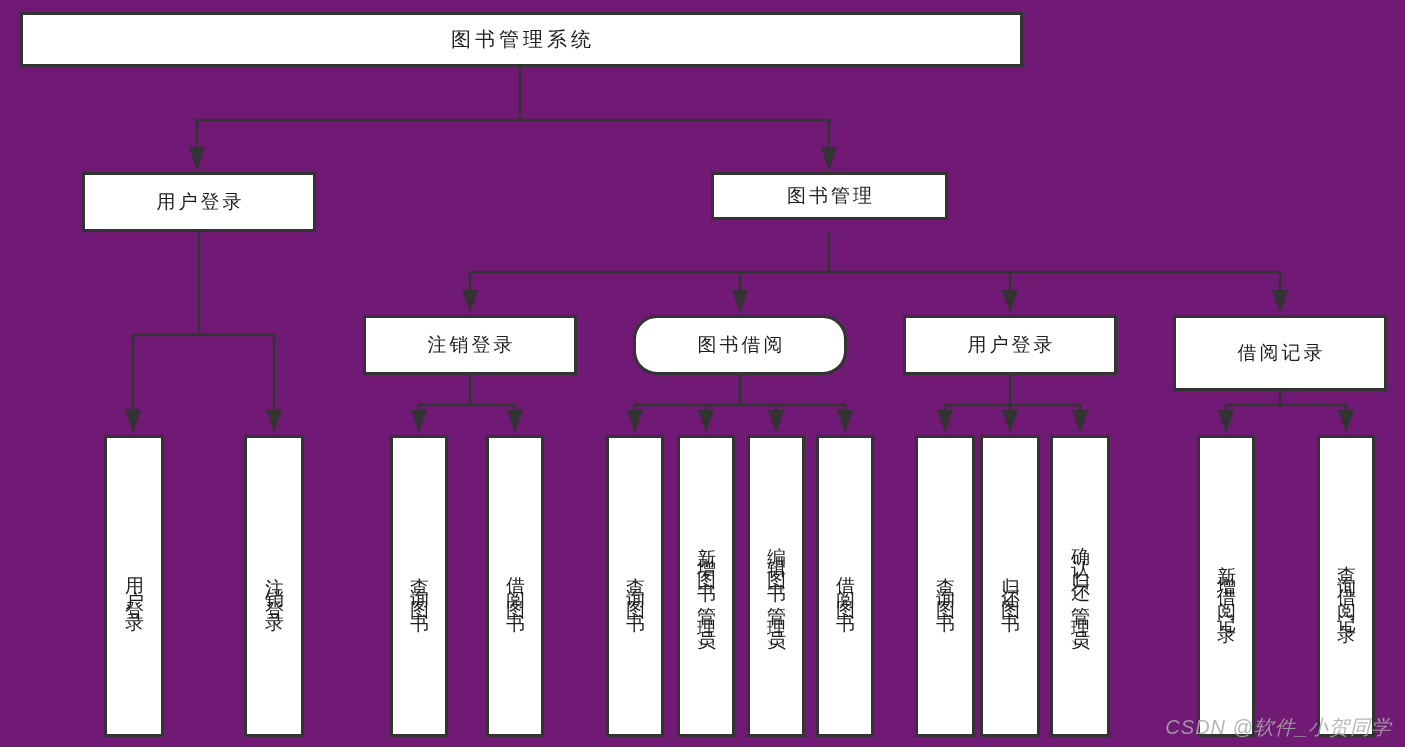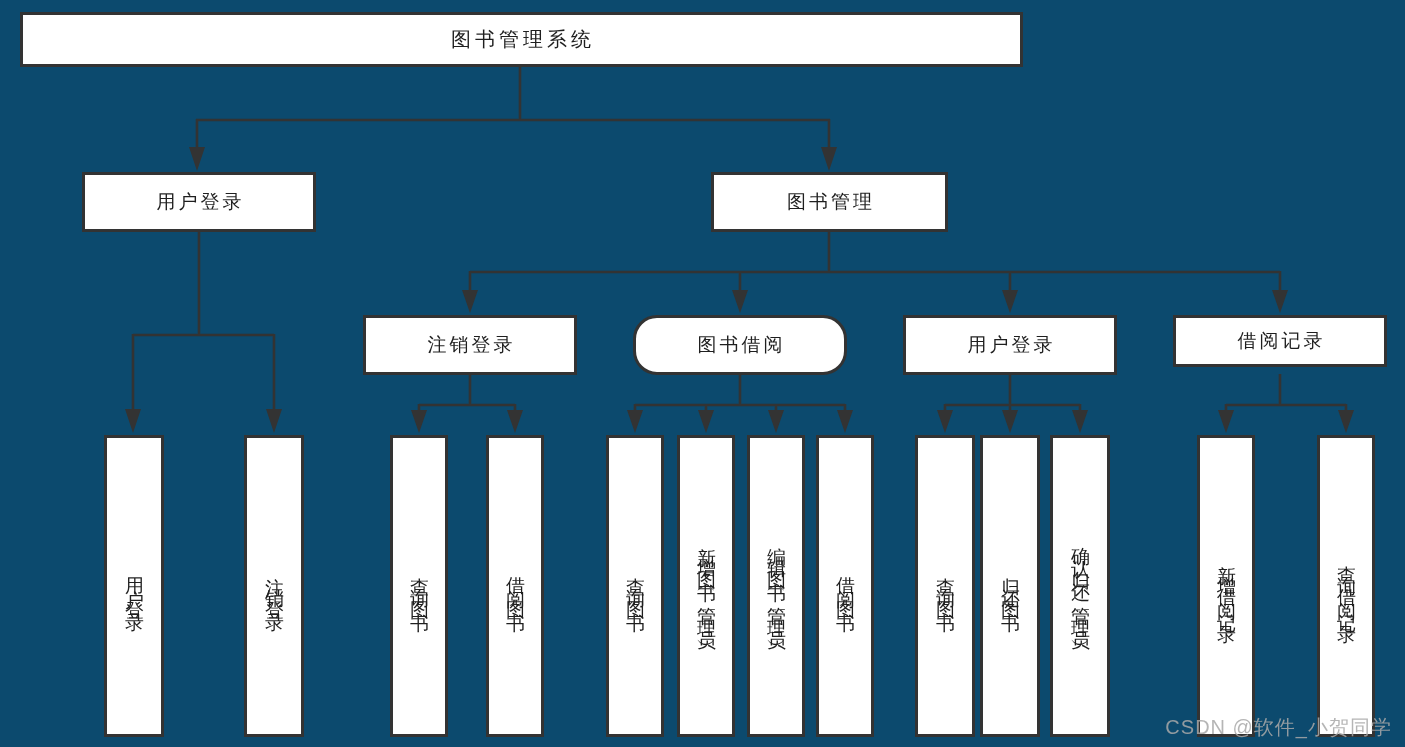--- a/index.html
+++ b/index.html
@@ -1,19 +1,19 @@
 <!DOCTYPE html>
 <html><head>
 <meta charset="utf-8">
 <style>
   html,body { margin:0; padding:0; background:#ffffff; }
   .stage {
     position:relative;
     width:1405px; height:747px;
-    background:#0c4a6e;
+    background:#701a75;
     font-family:"Liberation Sans", sans-serif;
     overflow:hidden;
   }
   .connectors { position:absolute; left:0; top:0; width:1405px; height:747px; }
   .box {
     position:absolute;
     box-sizing:border-box;
     border:3px solid #333333;
     background:#ffffff;
     display:flex;
@@ -39,20 +39,21 @@
   .watermark {
     position:absolute;
     right:13px;
     top:714px;
     font-size:20px;
     letter-spacing:1px;
     color:#a9a9a9;
     opacity:0.85;
     white-space:nowrap;
     z-index:5;
+    font-style:italic;
   }
 </style>
 </head>
 <body>
 
 <div class="stage">
 
   <svg class="connectors" viewBox="0 0 1405 747" xmlns="http://www.w3.org/2000/svg" aria-hidden="true">
     <path fill="none" stroke="#333333" stroke-width="2.6" d="M520,67 V121
          M196,120 H830
@@ -90,34 +91,34 @@
     </g>
   </svg>
 
   <div class="box root" style="left:20px; top:12px; width:1003px; height:55px;">
     <span class="htext">图书管理系统</span>
   </div>
 
   <div class="box" style="left:82px; top:172px; width:234px; height:60px;">
     <span class="htext">用户登录</span>
   </div>
-  <div class="box" style="left:711px; top:172px; width:237px; height:60px;">
+  <div class="box" style="left:711px; top:172px; width:237px; height:48px;">
     <span class="htext">图书管理</span>
   </div>
 
   <div class="box" style="left:363px; top:315px; width:214px; height:60px;">
     <span class="htext">注销登录</span>
   </div>
   <div class="box" style="left:633px; top:315px; width:214px; height:60px;border-radius:24px;">
     <span class="htext">图书借阅</span>
   </div>
   <div class="box" style="left:903px; top:315px; width:214px; height:60px;">
     <span class="htext">用户登录</span>
   </div>
-  <div class="box" style="left:1173px; top:315px; width:214px; height:52px;">
+  <div class="box" style="left:1173px; top:315px; width:214px; height:76px;">
     <span class="htext">借阅记录</span>
   </div>
 
   <div class="box" style="left:104px; top:435px; width:60px; height:302px;">
     <span class="vtext">用户登录</span>
   </div>
   <div class="box" style="left:244px; top:435px; width:60px; height:302px;">
     <span class="vtext">注销登录</span>
   </div>
 

